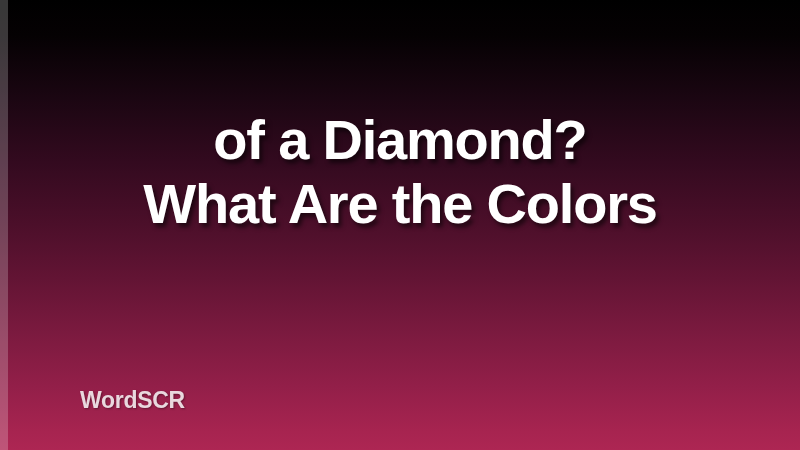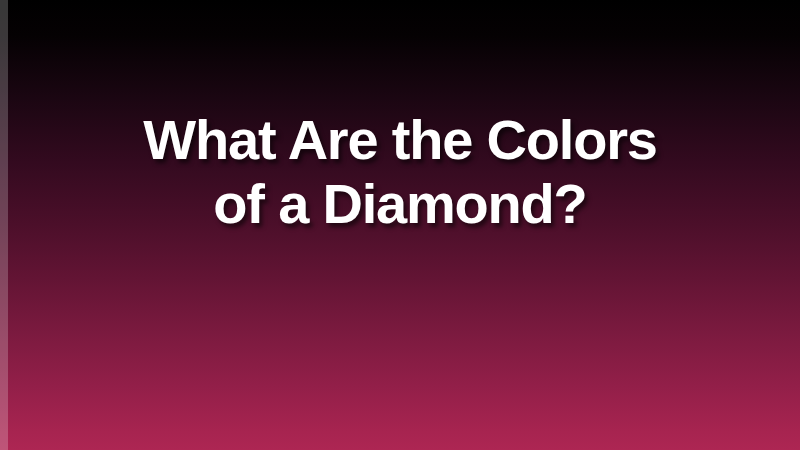--- a/index.html
+++ b/index.html
@@ -93,19 +93,20 @@
 <body>
 
 <div id="card">
 
   <div id="gradient-bg"></div>
   <div id="left-edge-strip"></div>
 
   <div id="content">
 
     <div id="title-block">
+      <span class="title-line">of a Diamond?</span>
       <span class="title-line">What Are the Colors</span>
-      <span class="title-line">of a Diamond?</span>
     </div>
 
+    <div id="logo">WordSCR</div>
 
   </div>
 </div>
 
 </body></html>

